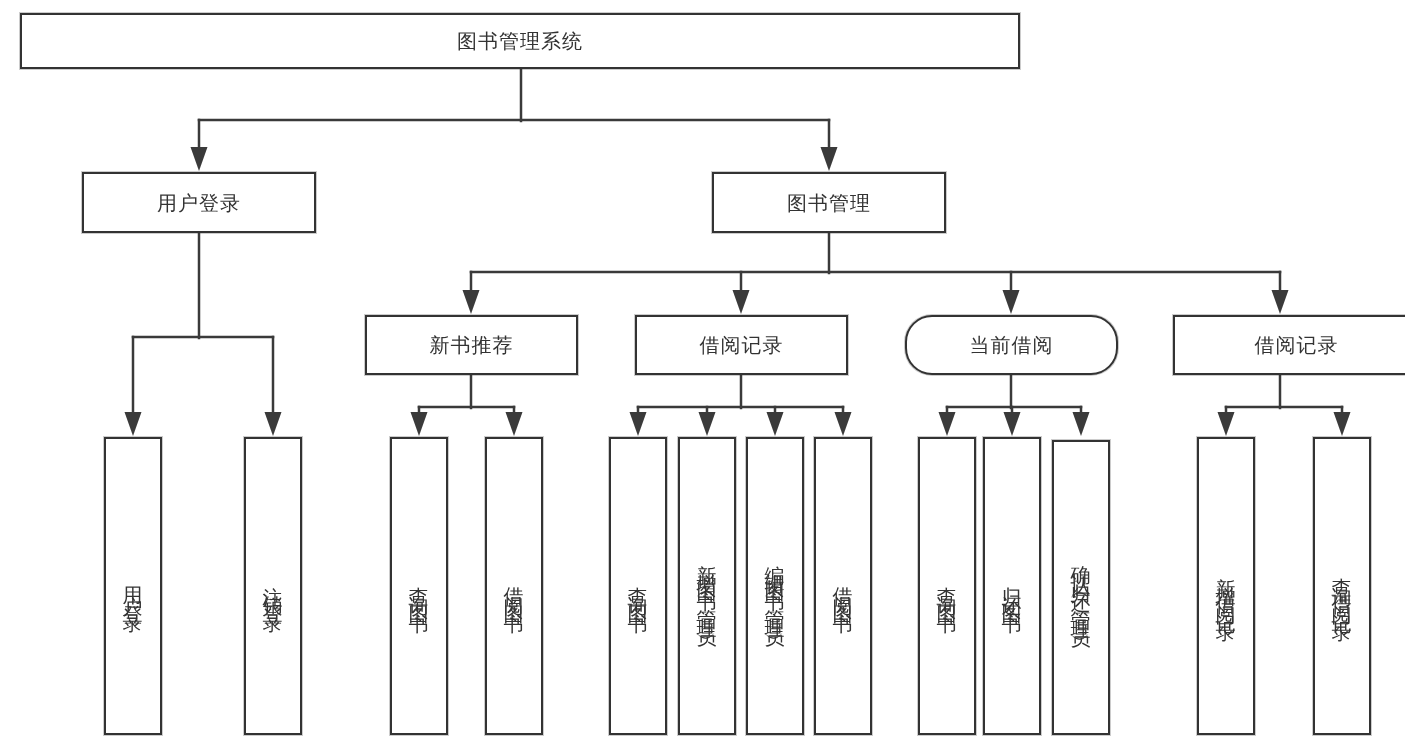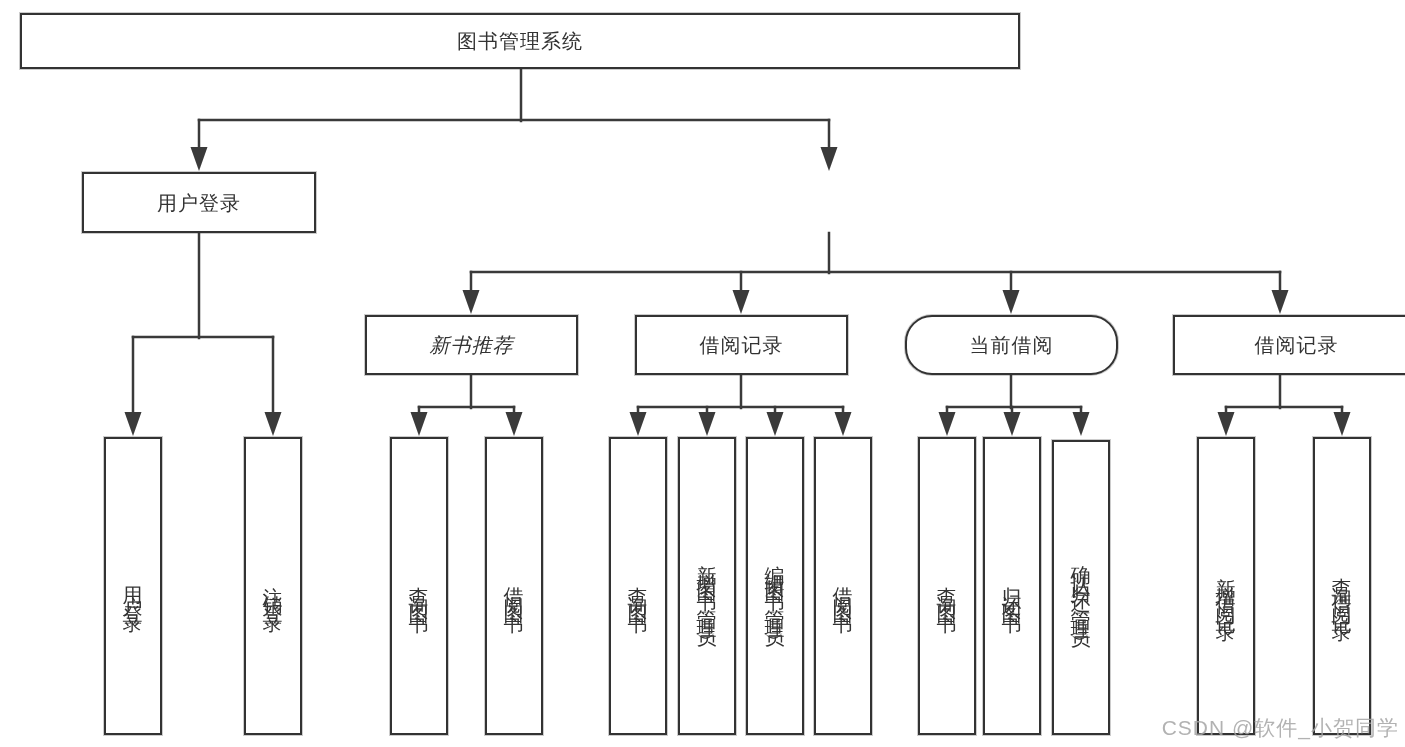--- a/index.html
+++ b/index.html
@@ -118,22 +118,23 @@
       <line class="edge" x1="1226" y1="407" x2="1226" y2="424"></line>
       <line class="edge" x1="1342" y1="407" x2="1342" y2="424"></line>
       <polygon class="arrowhead" points="1217.5,412 1234.5,412 1226,436"></polygon>
       <polygon class="arrowhead" points="1333.5,412 1350.5,412 1342,436"></polygon>
     </g>
   </svg>
 
   <div class="box hbox" style="left:20px;top:13px;width:1000px;height:56px;">图书管理系统</div>
 
   <div class="box hbox" style="left:82px;top:172px;width:234px;height:61px;">用户登录</div>
+  <div class="box hbox" style="left:712px;top:172px;width:234px;height:61px;">图书管理</div>
 
-  <div class="box hbox" style="left:365px;top:315px;width:213px;height:60px;font-style:italic;">新书推荐</div>
+  <div class="box hbox" style="left:365px;top:315px;width:213px;height:60px;">新书推荐</div>
   <div class="box hbox" style="left:635px;top:315px;width:213px;height:60px;">借阅记录</div>
   <div class="box hbox" style="left:905px;top:315px;width:213px;height:60px;border-radius:27px;">当前借阅</div>
   <div class="box hbox" style="left:1173px;top:315px;width:247px;height:60px;">借阅记录</div>
 
   <div class="box vbox" style="left:104px;top:437px;width:58px;height:298px;">用户登录</div>
   <div class="box vbox" style="left:244px;top:437px;width:58px;height:298px;">注销登录</div>
 
   <div class="box vbox" style="left:390px;top:437px;width:58px;height:298px;">查询图书</div>
   <div class="box vbox" style="left:485px;top:437px;width:58px;height:298px;">借阅图书</div>
 
@@ -142,14 +143,13 @@
   <div class="box vbox" style="left:746px;top:437px;width:58px;height:298px;">编辑图书（管理员）</div>
   <div class="box vbox" style="left:814px;top:437px;width:58px;height:298px;">借阅图书</div>
 
   <div class="box vbox" style="left:918px;top:437px;width:58px;height:298px;">查询图书</div>
   <div class="box vbox" style="left:983px;top:437px;width:58px;height:298px;">归还图书</div>
   <div class="box vbox" style="left:1052px;top:440px;width:58px;height:295px;">确认归还（管理员）</div>
 
   <div class="box vbox" style="left:1197px;top:437px;width:58px;height:298px;">新增借阅记录</div>
   <div class="box vbox" style="left:1313px;top:437px;width:58px;height:298px;">查询借阅记录</div>
 
-  <div id="watermark">CSDN @软件_小贺同学</div>
 </div>
 
 </body></html>

